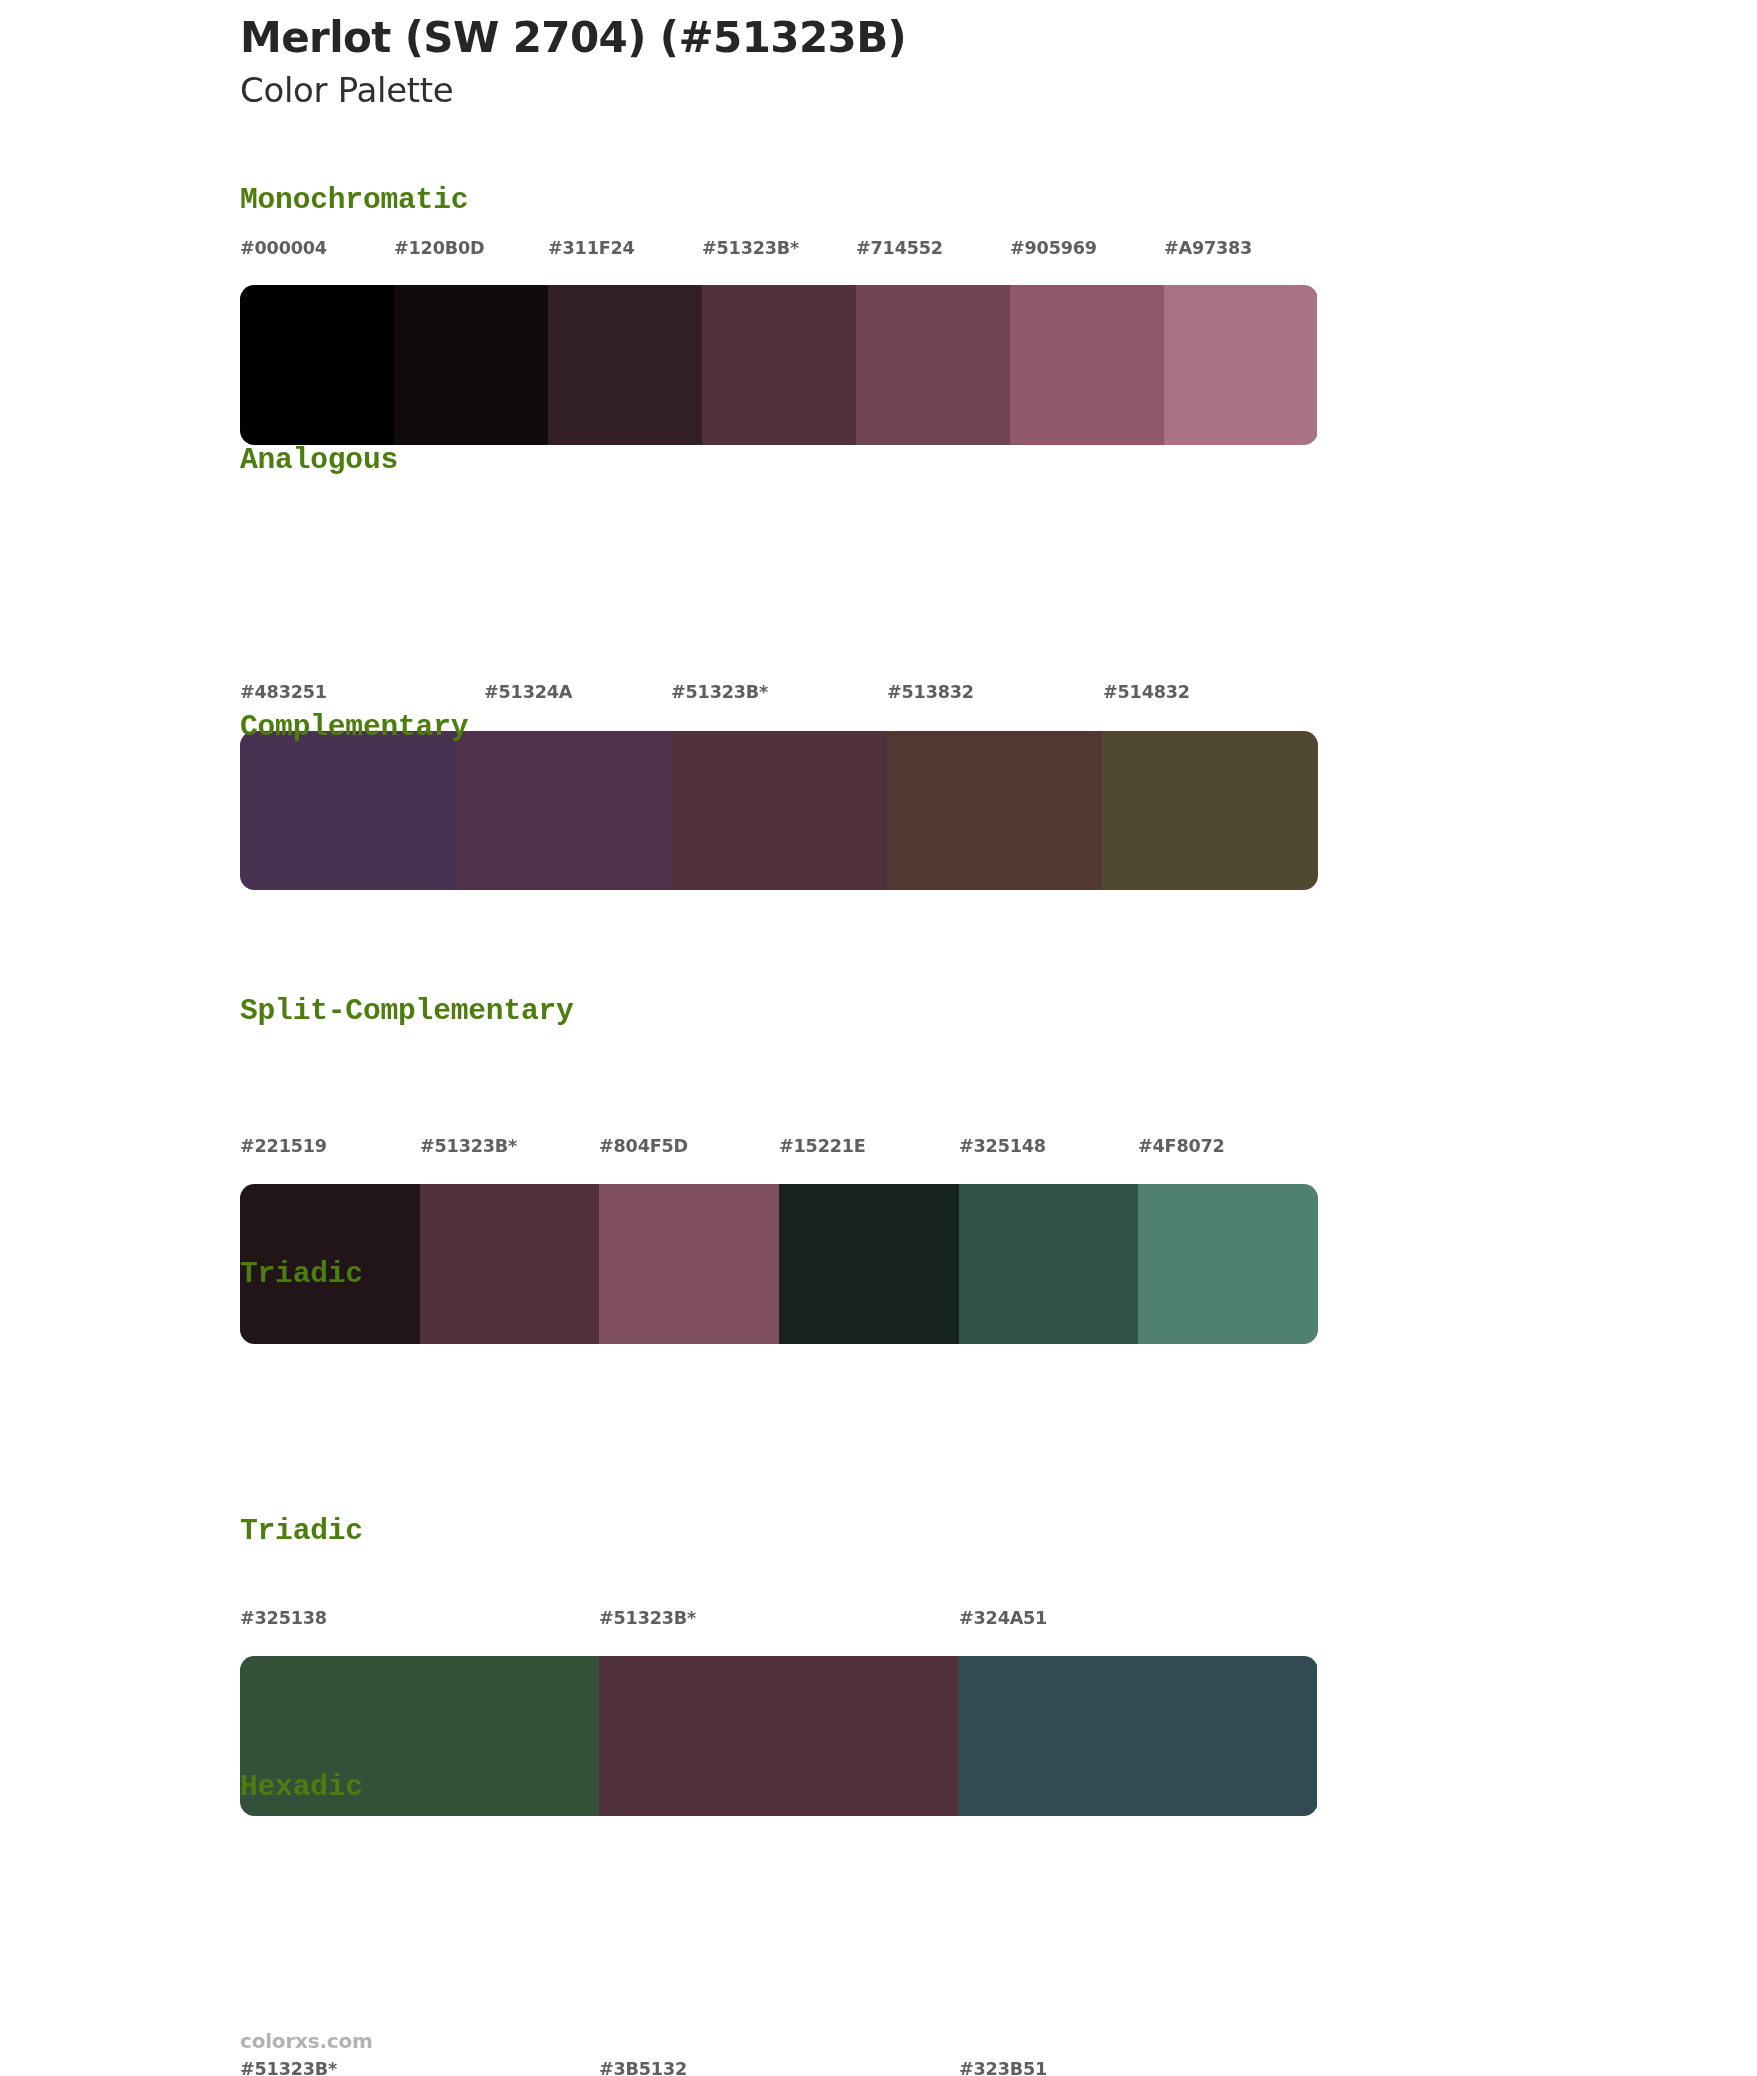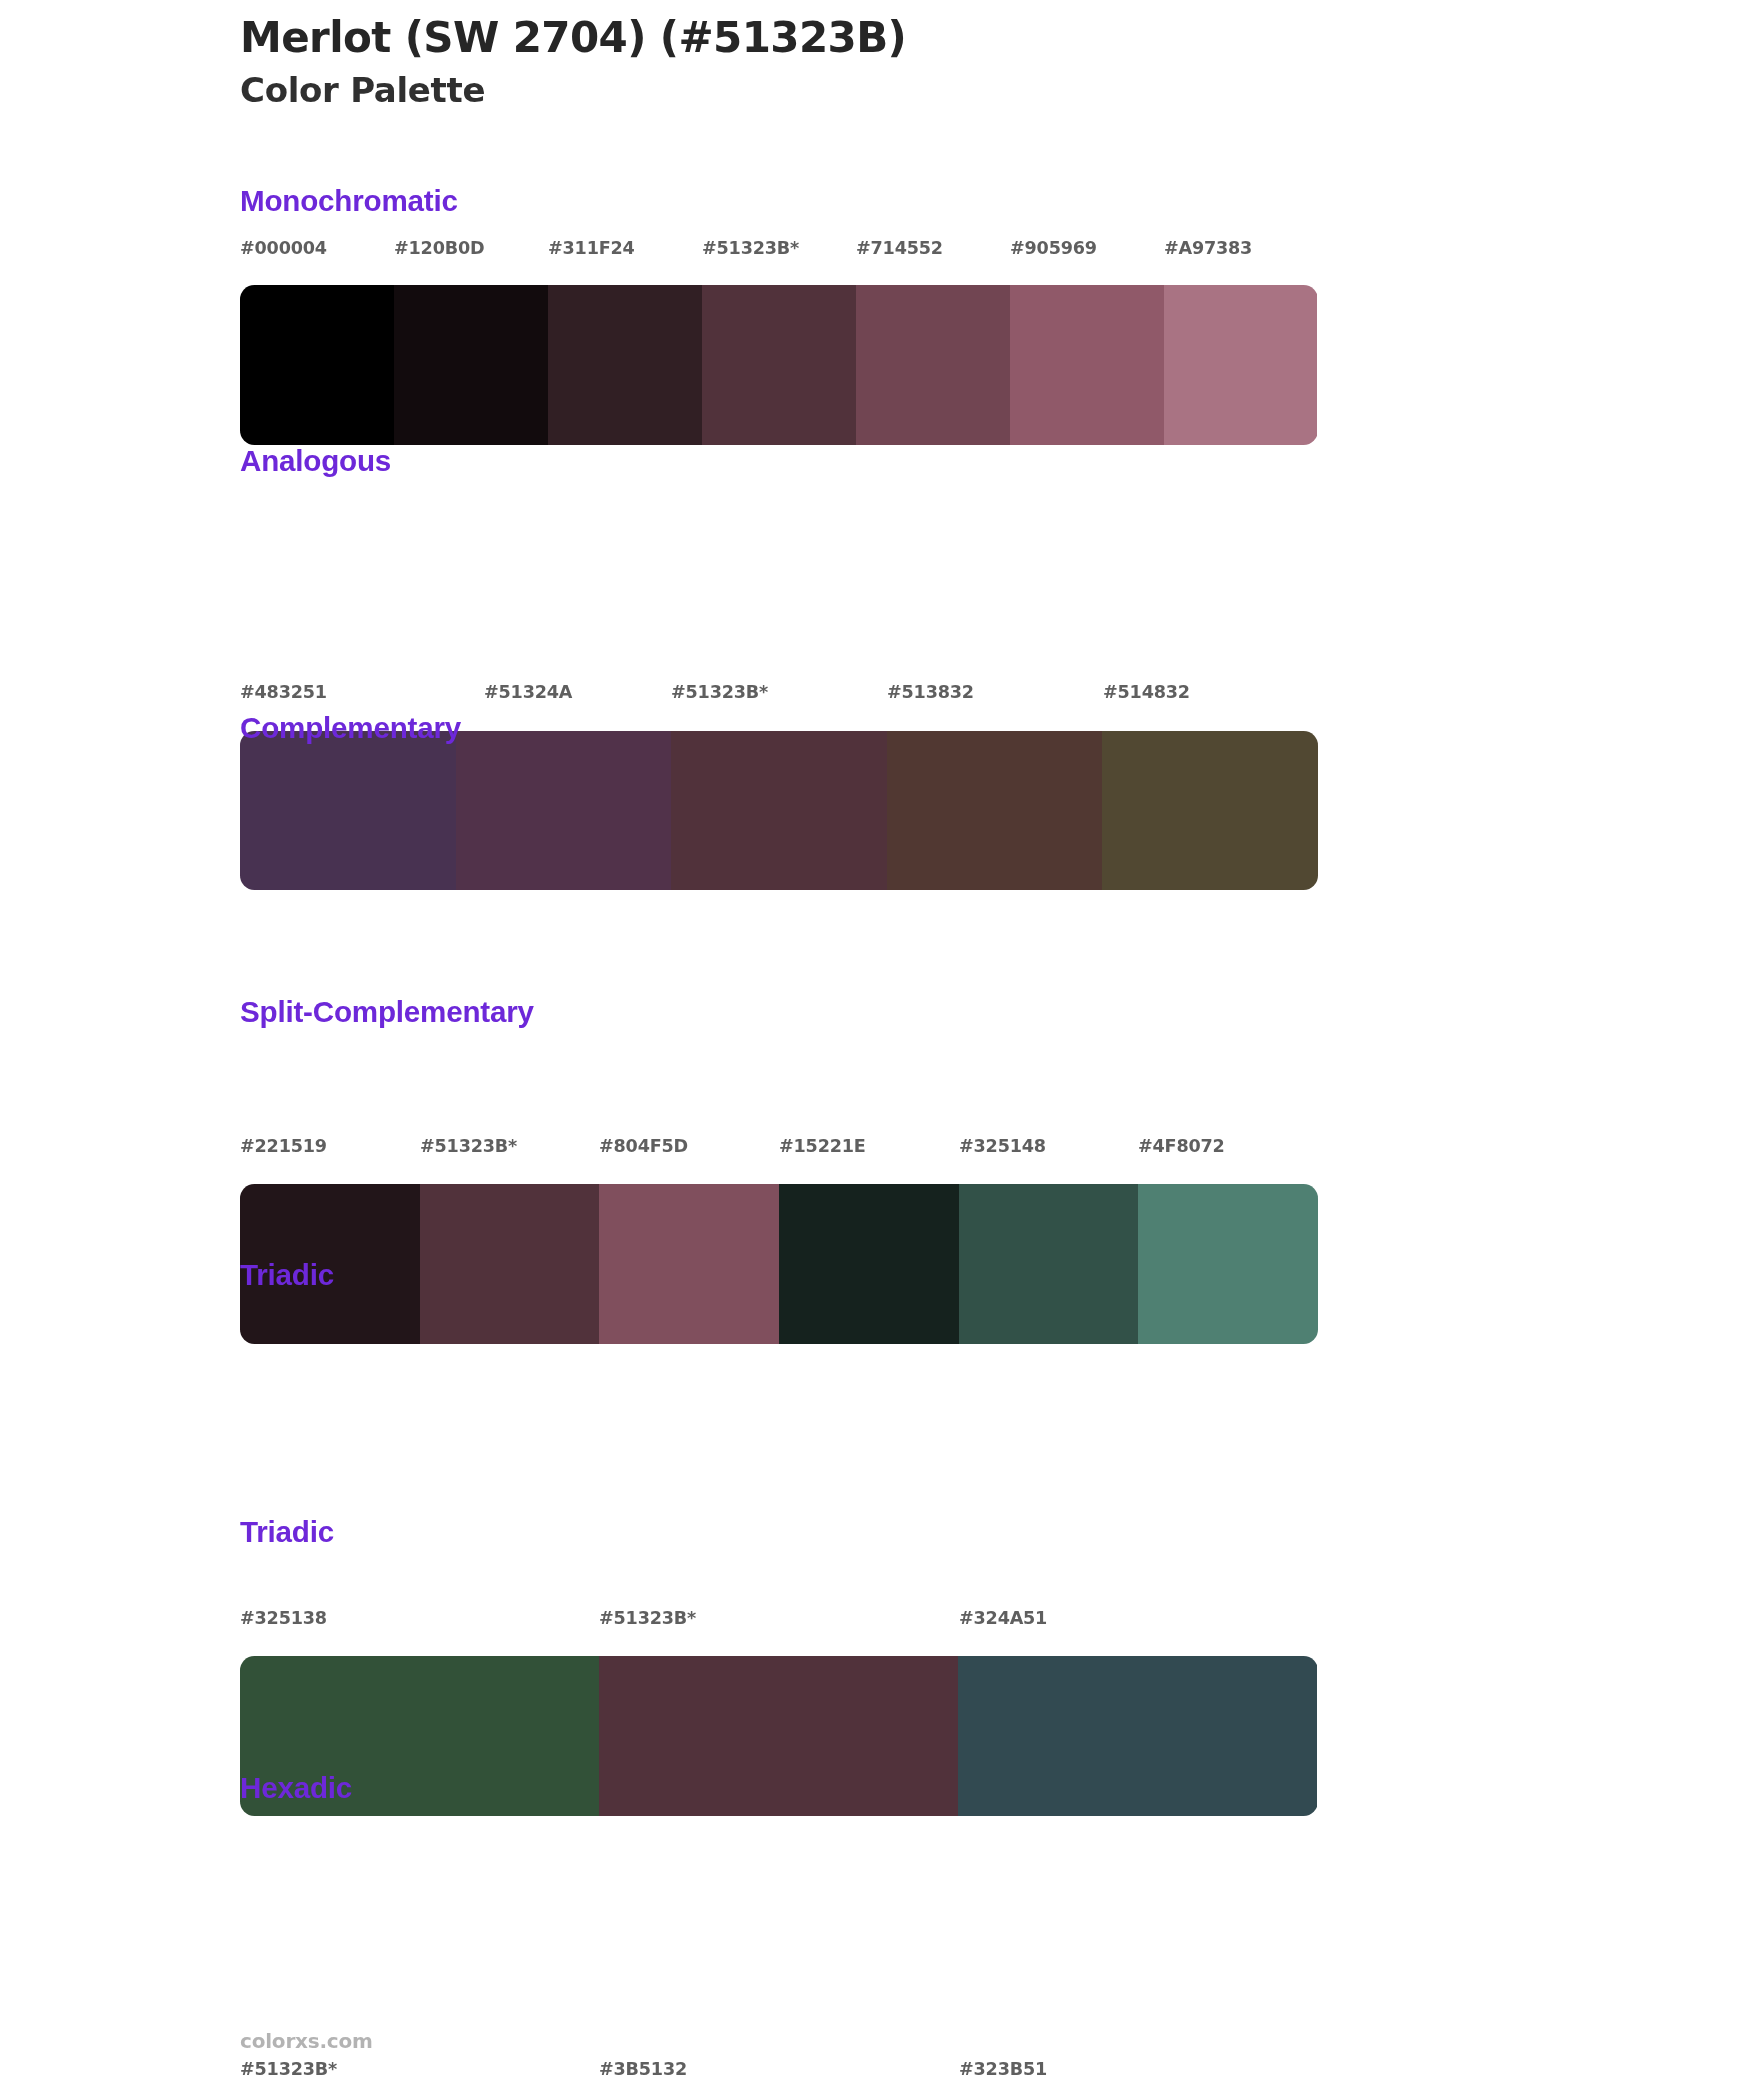--- a/index.html
+++ b/index.html
@@ -35,45 +35,45 @@
     font-weight: bold;
     color: #262626;
     letter-spacing: -0.6px;
     line-height: 1.12;
     margin: 0;
     white-space: nowrap;
   }
   .page-subtitle {
     font-family: "DejaVu Sans", sans-serif;
     font-size: 34px;
-    font-weight: bold;
+    font-weight: normal;
     color: #303030;
     letter-spacing: -0.3px;
     line-height: 1.15;
     margin: 9.6px 0 0 0;
     white-space: nowrap;
   }
 
   
   .sections {
     position: absolute;
     left: 0;
     top: 0;
     width: 1757px;
   }
   .section {
     position: absolute;
     left: 240px;
     width: 1078px;
   }
   .section-heading {
-    font-family: Liberation Sans, sans-serif;
+    font-family: Liberation Mono, monospace;
     font-size: 29.6px;
     font-weight: bold;
-    color: #6d28d9;
+    color: #4d7c0f;
     letter-spacing: -0.2px;
     margin: 0;
     line-height: 1;
     white-space: nowrap;
   }
   .labels-row {
     position: relative;
     height: 27px;
     width: 1078px;
   }

